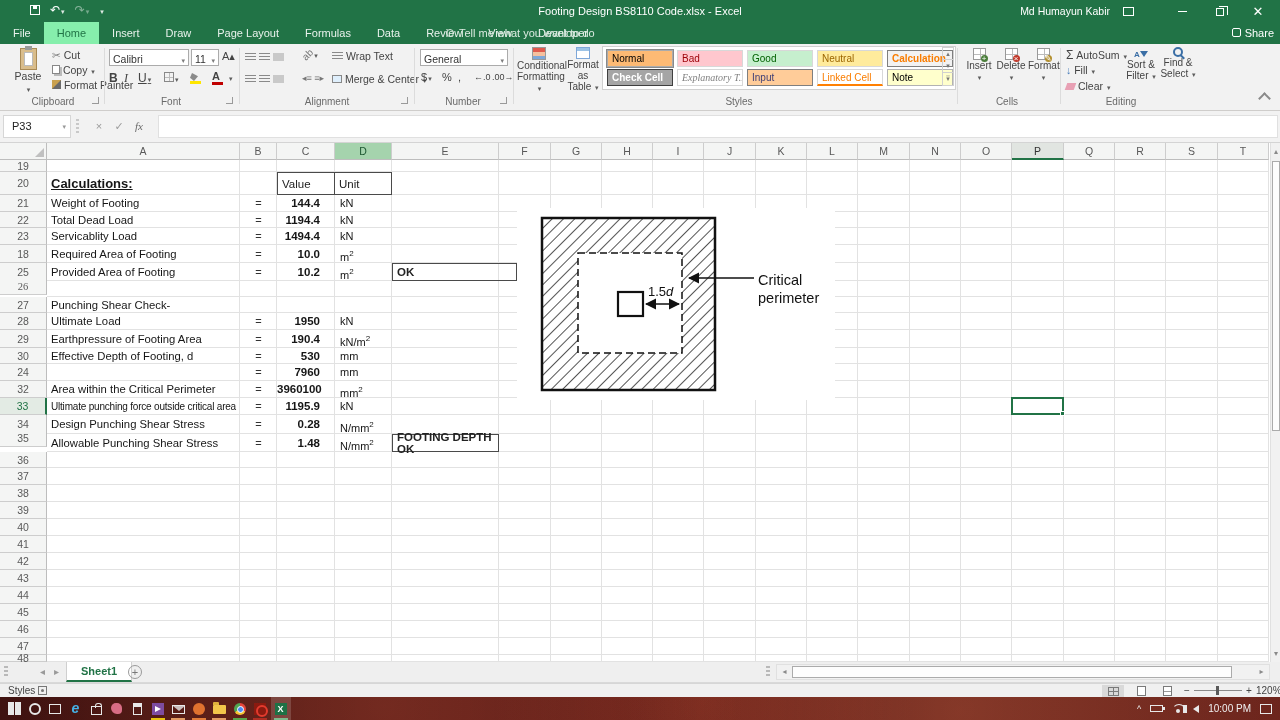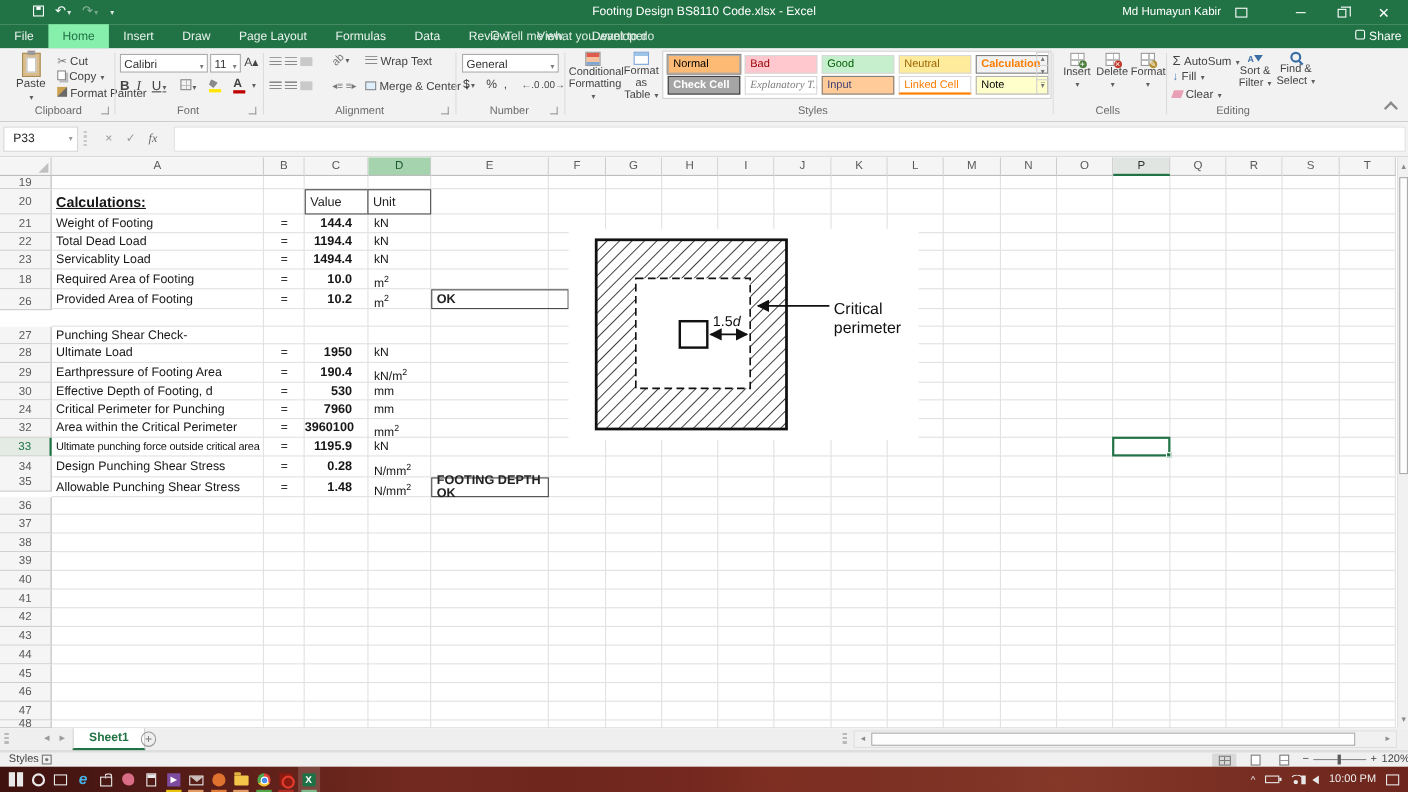--- a/index.html
+++ b/index.html
@@ -335,21 +335,21 @@
     <div class="colhead" style="left: 1115px; width: 51px;">R</div>
     <div class="colhead" style="left: 1166px; width: 52px;">S</div>
     <div class="colhead" style="left: 1218px; width: 51px;">T</div>
     <div class="rowhead" style="top: 17px; height: 12px;">19</div>
     <div class="rowhead" style="top: 29px; height: 23px;">20</div>
     <div class="rowhead" style="top: 52px; height: 17px;">21</div>
     <div class="rowhead" style="top: 69px; height: 16px;">22</div>
     <div class="rowhead" style="top: 85px; height: 17px;">23</div>
     <div class="rowhead" style="top: 102px; height: 18px;">18</div>
     <div class="rowhead" style="top: 120px; height: 18px;">25</div>
-    <div class="rowhead" style="top: 123px; height: 16px;">26</div>
+    <div class="rowhead" style="top: 136px; height: 16px; font-family: Liberation Serif, serif;">26</div>
     <div class="rowhead" style="top: 154px; height: 16px;">27</div>
     <div class="rowhead" style="top: 170px; height: 17px;">28</div>
     <div class="rowhead" style="top: 187px; height: 18px;">29</div>
     <div class="rowhead" style="top: 205px; height: 16px;">30</div>
     <div class="rowhead" style="top: 221px; height: 17px;">24</div>
     <div class="rowhead" style="top: 238px; height: 17px;">32</div>
     <div class="rowhead sel" style="top: 255px; height: 17px;">33</div>
     <div class="rowhead" style="top: 272px; height: 19px;">34</div>
     <div class="rowhead" style="top: 286px; height: 18px;">35</div>
     <div class="rowhead" style="top: 309px; height: 16px;">36</div>
@@ -445,21 +445,20 @@
     <div class="cellv val" style="left: 277px; top: 170px; width: 58px; height: 17px; line-height: 17px;">1950</div>
     <div class="cellv unitv" style="left: 335px; top: 170px; width: 77px; height: 17px; line-height: 17px;">kN</div>
     <div class="cellv lab" style="left: 48px; top: 187px; width: 230px; height: 18px; line-height: 18px;">Earthpressure of Footing Area</div>
     <div class="cellv eqv" style="left: 240px; top: 187px; width: 37px; height: 18px; line-height: 18px;">=</div>
     <div class="cellv val" style="left: 277px; top: 187px; width: 58px; height: 18px; line-height: 18px;">190.4</div>
     <div class="cellv unitv" style="left: 335px; top: 187px; width: 77px; height: 18px; line-height: 18px;">kN/m<sup>2</sup></div>
     <div class="cellv lab" style="left: 48px; top: 205px; width: 230px; height: 16px; line-height: 16px;">Effective Depth of Footing, d</div>
     <div class="cellv eqv" style="left: 240px; top: 205px; width: 37px; height: 16px; line-height: 16px;">=</div>
     <div class="cellv val" style="left: 277px; top: 205px; width: 58px; height: 16px; line-height: 16px;">530</div>
     <div class="cellv unitv" style="left: 335px; top: 205px; width: 77px; height: 16px; line-height: 16px;">mm</div>
-    <div class="cellv lab" style="left: 48px; top: 221px; width: 230px; height: 17px; line-height: 17px;">Critical Perimeter for Punching</div>
     <div class="cellv eqv" style="left: 240px; top: 221px; width: 37px; height: 17px; line-height: 17px;">=</div>
     <div class="cellv val" style="left: 277px; top: 221px; width: 58px; height: 17px; line-height: 17px;">7960</div>
     <div class="cellv unitv" style="left: 335px; top: 221px; width: 77px; height: 17px; line-height: 17px;">mm</div>
     <div class="cellv lab" style="left: 48px; top: 238px; width: 230px; height: 17px; line-height: 17px;">Area within the Critical Perimeter</div>
     <div class="cellv eqv" style="left: 240px; top: 238px; width: 37px; height: 17px; line-height: 17px;">=</div>
     <div class="cellv val" style="left: 277px; top: 238px; width: 58px; height: 17px; line-height: 17px;">3960100</div>
     <div class="cellv unitv" style="left: 335px; top: 238px; width: 77px; height: 17px; line-height: 17px;">mm<sup>2</sup></div>
     <div class="cellv lab long" style="left: 48px; top: 255px; width: 230px; height: 17px; line-height: 17px;">Ultimate punching force outside critical area</div>
     <div class="cellv eqv" style="left: 240px; top: 255px; width: 37px; height: 17px; line-height: 17px;">=</div>
     <div class="cellv val" style="left: 277px; top: 255px; width: 58px; height: 17px; line-height: 17px;">1195.9</div>

